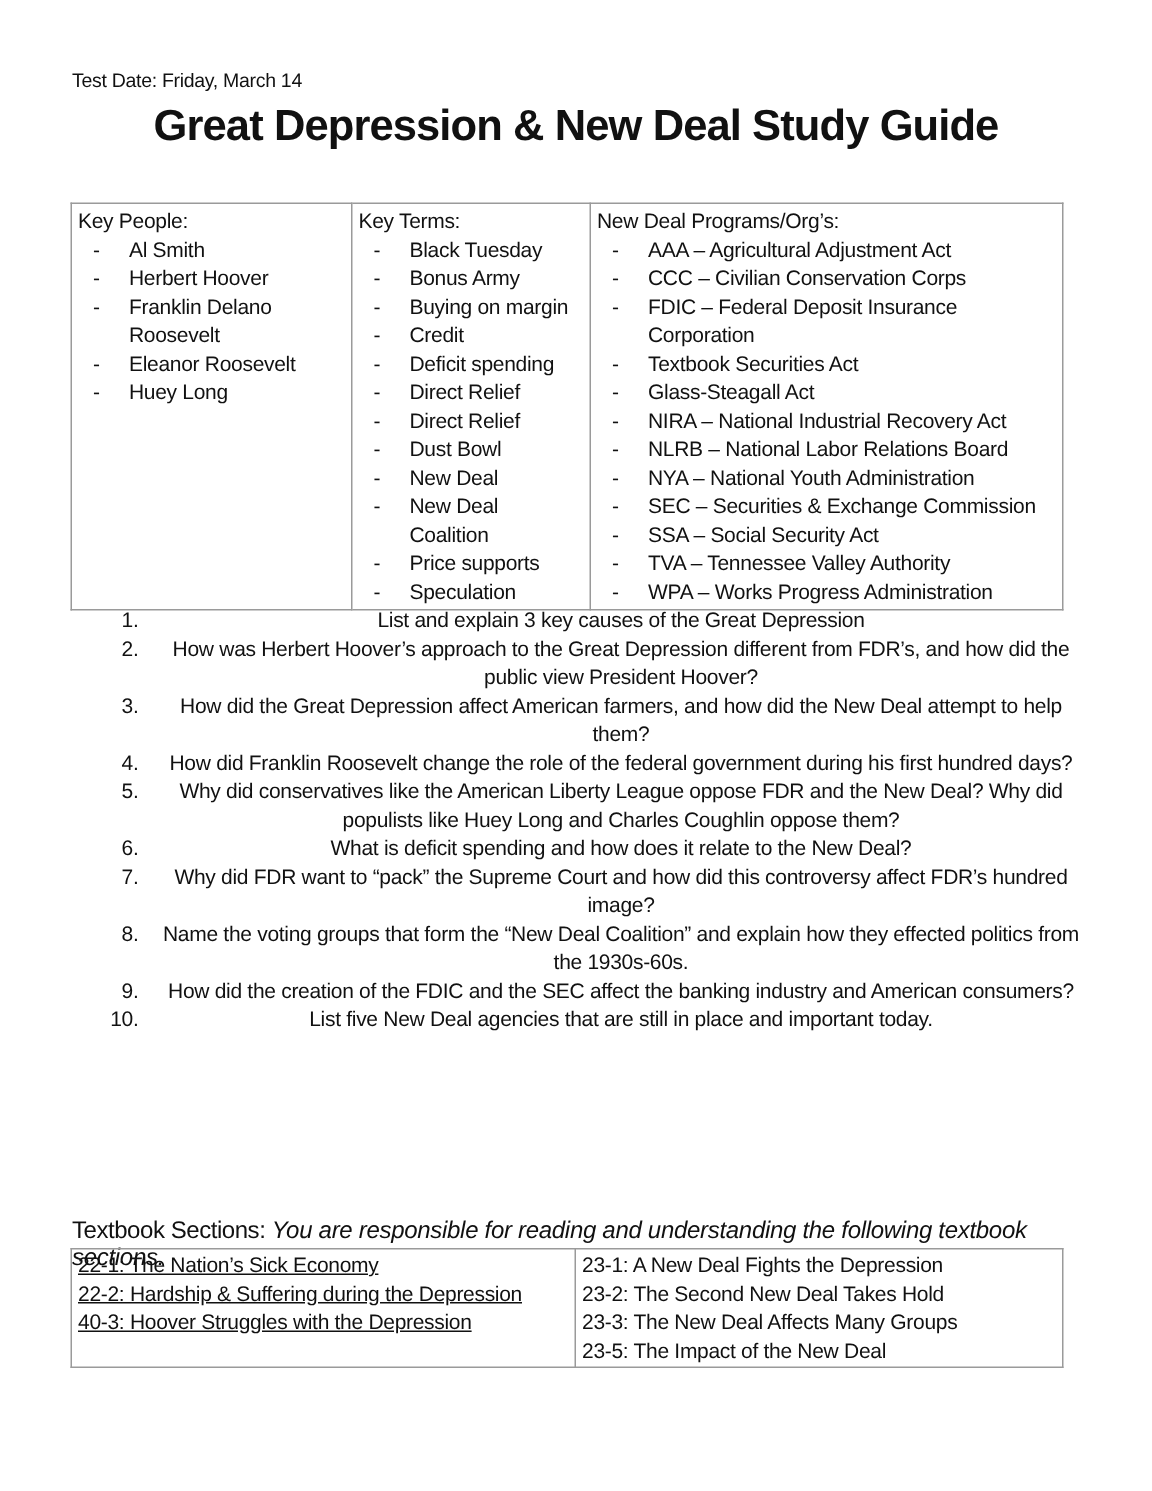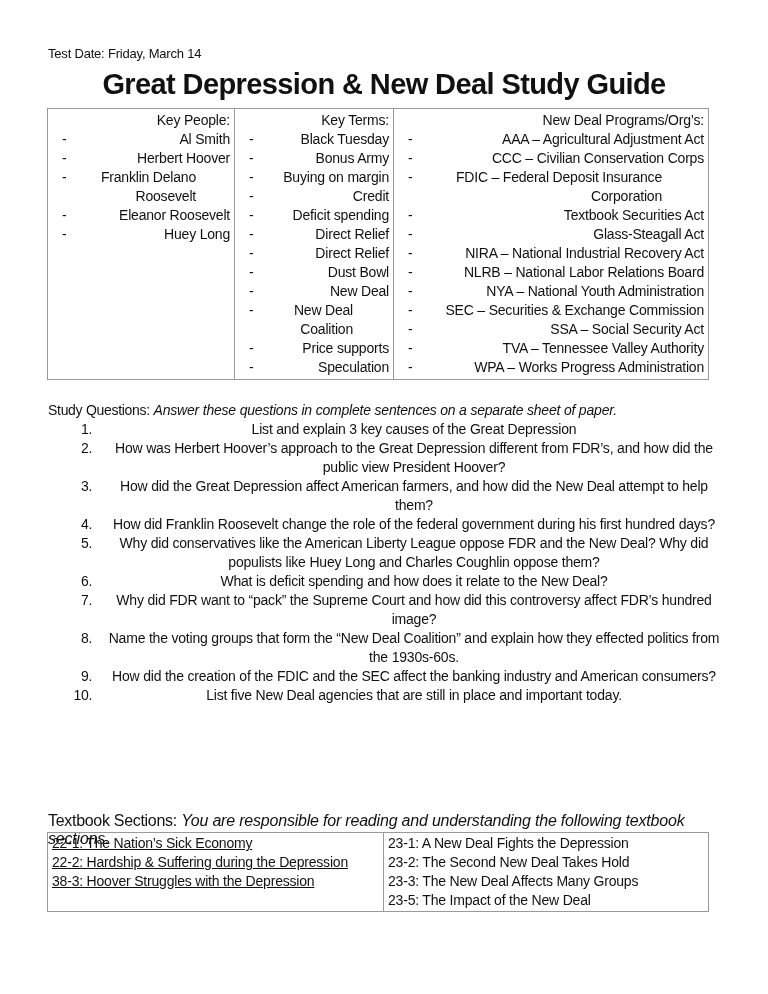--- a/index.html
+++ b/index.html
@@ -11,24 +11,23 @@
     .test-date {
       position: absolute; left: 48px; top: 46px;
       font-size: 13px; letter-spacing: -0.2px;
     }
     .title {
       position: absolute; left: 0; width: 768px; top: 68px;
       text-align: center; font-size: 29px; letter-spacing: -0.6px;
       margin: 0; font-weight: bold;
     }
     table.top {
-      position: absolute; left: 47px; top: 108px;
+      position: absolute; left: 47px; top: 135px;
       border-collapse: collapse; width: 662px;
       font-size: 14px;
-      text-align: right;
     }
     table.top td {
       border: 1.5px solid #9a9a9a; vertical-align: top;
       padding: 2px 4px 2px 4px; line-height: 19px;
     }
     table.top td.c1 { width: 178px; }
     table.top td.c2 { width: 150px; }
     .col-head { display: block; letter-spacing: -0.2px; }
     ul.dash { list-style: none; margin: 0; padding: 0; }
     ul.dash li { position: relative; padding-left: 34px; letter-spacing: -0.2px; }
@@ -108,24 +107,20 @@
         <li>SSA – Social Security Act</li>
         <li>TVA – Tennessee Valley Authority</li>
         <li>WPA – Works Progress Administration</li>
       </ul>
     </td>
   </tr>
 </tbody>
   </table>
 
 <div class="sq">
-  <div>
-    <span class="head">Study Questions:</span>
-    <span class="instr">Answer these questions in complete sentences on a separate sheet of paper.</span>
-  </div>
   <ol class="questions">
     <li>List and explain 3 key causes of the Great Depression</li>
     <li>How was Herbert Hoover’s approach to the Great Depression different from FDR’s, and how did the public view President Hoover?</li>
     <li>How did the Great Depression affect American farmers, and how did the New Deal attempt to help them?</li>
     <li>How did Franklin Roosevelt change the role of the federal government during his first hundred days?</li>
     <li>Why did conservatives like the American Liberty League oppose FDR and the New Deal? Why did populists like Huey Long and Charles Coughlin oppose them?</li>
     <li>What is deficit spending and how does it relate to the New Deal?</li>
     <li>Why did FDR want to “pack” the Supreme Court and how did this controversy affect FDR’s hundred image?</li>
     <li>Name the voting groups that form the “New Deal Coalition” and explain how they effected politics from the 1930s-60s.</li>
     <li>How did the creation of the FDIC and the SEC affect the banking industry and American consumers?</li>
@@ -137,21 +132,21 @@
   <span class="head">Textbook Sections:</span>
   <span class="instr">You are responsible for reading and understanding the following textbook sections.</span>
 </div>
 
 <table class="sections">
   <tbody>
       <tr>
     <td class="left">
       <div>22-1: The Nation’s Sick Economy</div>
       <div>22-2: Hardship &amp; Suffering during the Depression</div>
-      <div>38-3: Hoover Struggles with the Depression</div>
+      <div>40-3: Hoover Struggles with the Depression</div>
     </td>
     <td class="right">
       <div>23-1: A New Deal Fights the Depression</div>
       <div>23-2: The Second New Deal Takes Hold</div>
       <div>23-3: The New Deal Affects Many Groups</div>
       <div>23-5: The Impact of the New Deal</div>
     </td>
   </tr>
 </tbody>
   </table>

